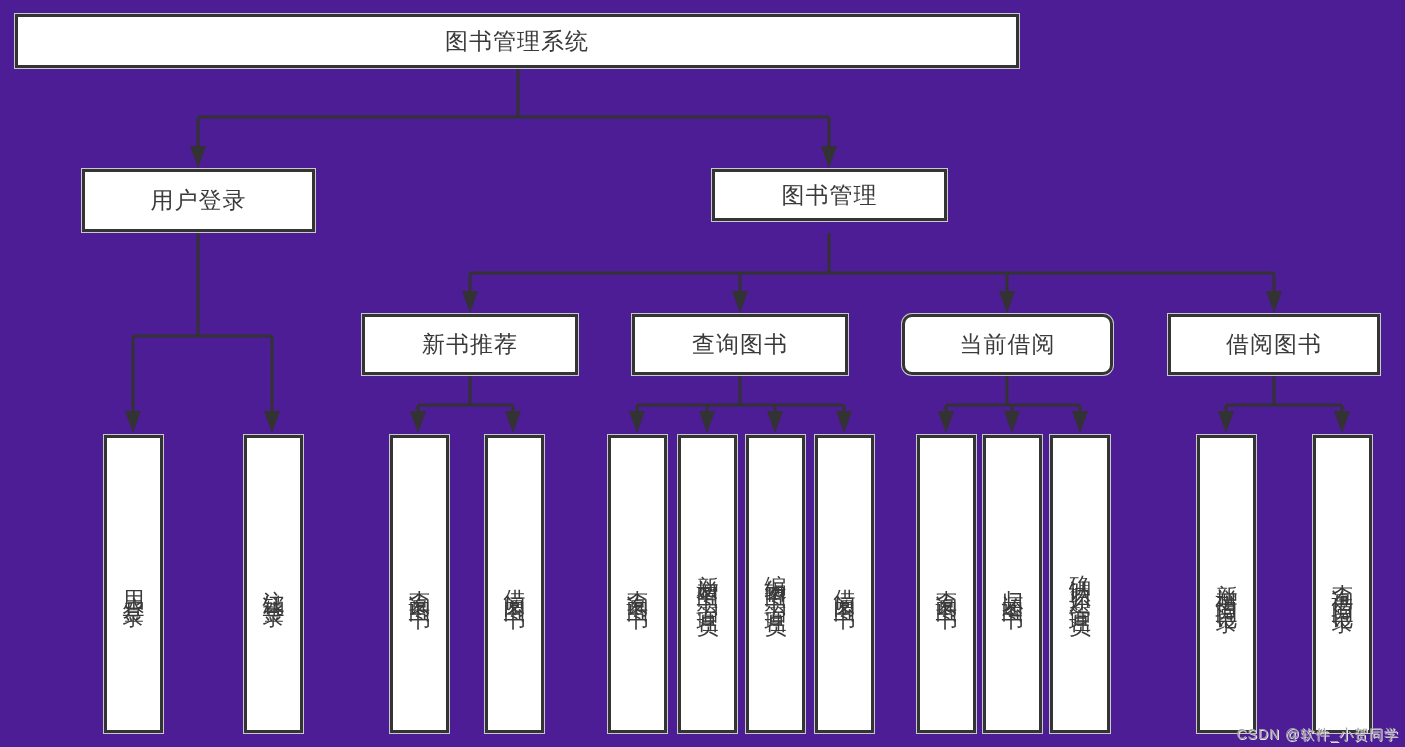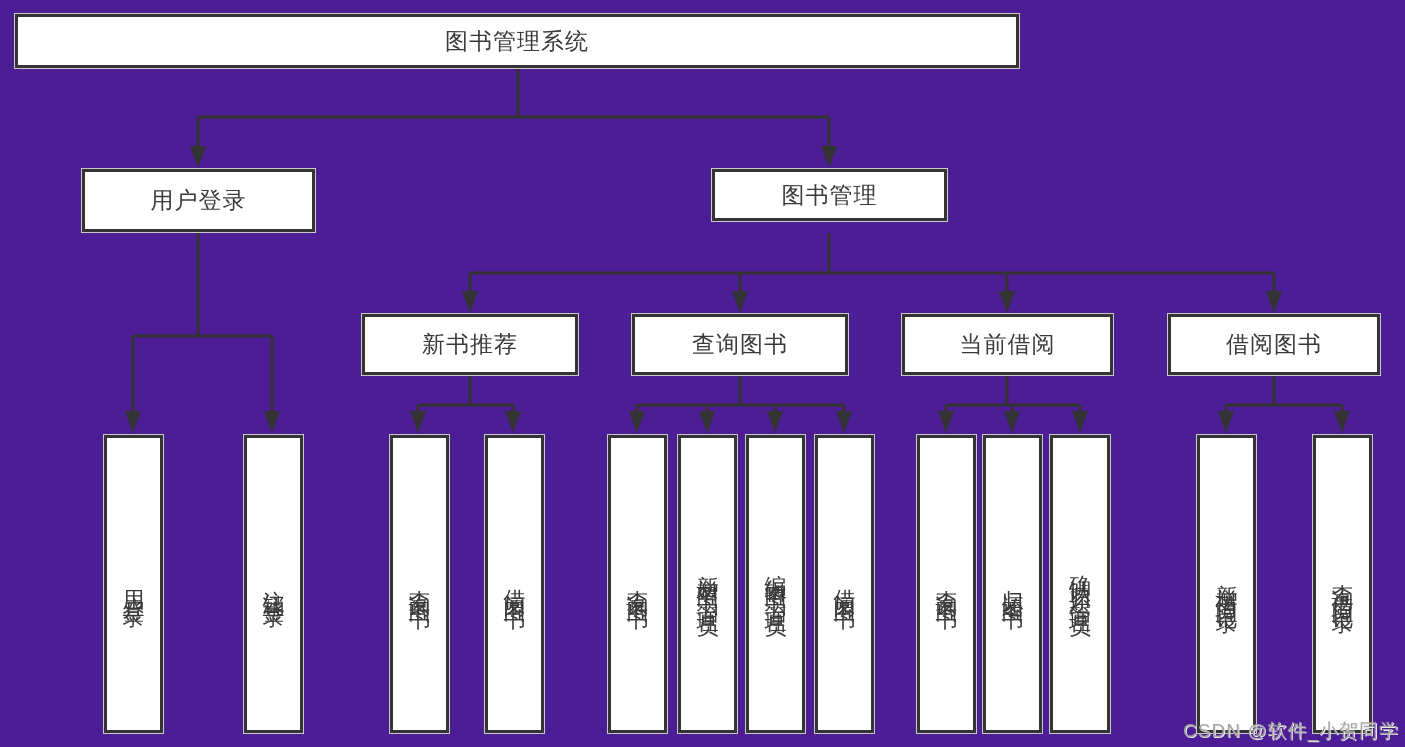--- a/index.html
+++ b/index.html
@@ -30,21 +30,21 @@
     writing-mode:vertical-rl;
     font-size:22px;
     letter-spacing:6px;
     line-height:1;
     white-space:nowrap;
     color:#3a3a3a;
   }
   .watermark{
     position:absolute;
     right:6px;bottom:3px;
-    font-size:19px;
+    font-size:14px;
     color:#a3a3a3;
     letter-spacing:1px;
     z-index:10;
     text-shadow:1px 1px 0 #e8e8e8;
   }
 </style>
 </head>
 <body>
 
 <div id="stage">
@@ -128,21 +128,21 @@
   <div class="node hnode" style="left:712px;top:169px;width:235px;height:52px;">
     <span>图书管理</span>
   </div>
 
   <div class="node hnode" style="left:362px;top:314px;width:216px;">
     <span>新书推荐</span>
   </div>
   <div class="node hnode" style="left:632px;top:314px;width:216px;">
     <span>查询图书</span>
   </div>
-  <div class="node hnode" style="left:902px;top:314px;width:211px;">
+  <div class="node hnode" style="left:902px;top:314px;width:211px;border-radius:10px;">
     <span>当前借阅</span>
   </div>
   <div class="node hnode" style="left:1168px;top:314px;width:212px;">
     <span>借阅图书</span>
   </div>
 
   <div class="node vnode" style="left:104px;">
     <span class="vtext">用户登录</span>
   </div>
   <div class="node vnode" style="left:244px;">

